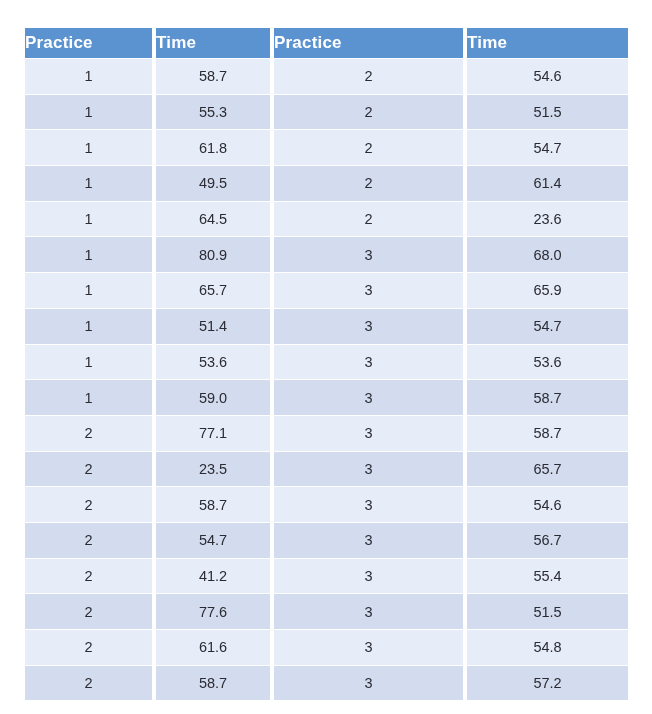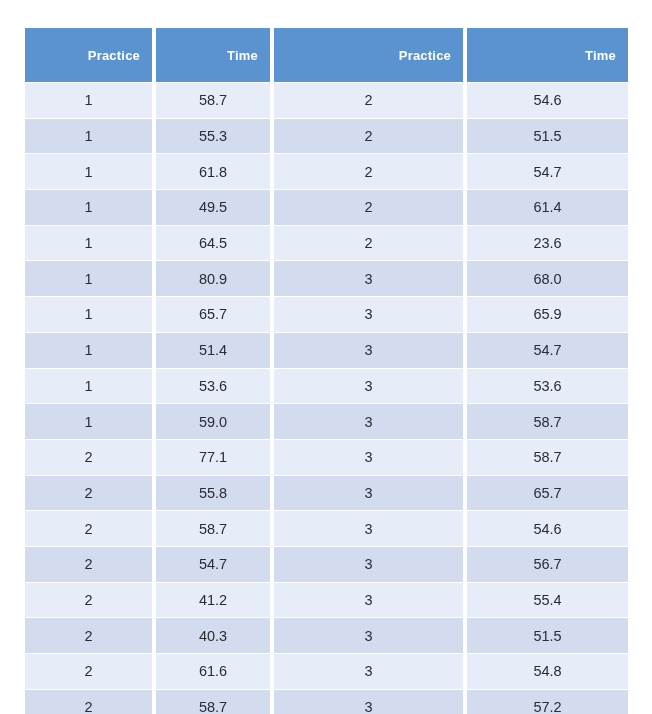--- a/index.html
+++ b/index.html
@@ -34,26 +34,26 @@
     margin: -1px -4px;
   }
   col.col-practice-1 { width: 127px; }
   col.col-time-1     { width: 114px; }
   col.col-practice-2 { width: 189px; }
   col.col-time-2     { width: 161px; }
 
   thead th {
     background: #5b92d0;
     color: #ffffff;
-    font-size: 13px;
+    font-size: 17px;
     font-weight: bold;
     letter-spacing: 0.2px;
     height: 30px;
-    padding: 12px;
-    text-align: right;
+    padding: 0;
+    text-align: left;
     vertical-align: middle;
     border: 0;
   }
   tbody td {
     height: 34.7px;
     padding: 0;
     text-align: center;
     vertical-align: middle;
     font-size: 14.5px;
     color: #2b2b33;
@@ -148,21 +148,21 @@
             <td>58.7</td>
           </tr>
           <tr class="row-light">
             <td>2</td>
             <td>77.1</td>
             <td>3</td>
             <td>58.7</td>
           </tr>
           <tr class="row-dark">
             <td>2</td>
-            <td>55.8</td>
+            <td>23.5</td>
             <td>3</td>
             <td>65.7</td>
           </tr>
           <tr class="row-light">
             <td>2</td>
             <td>58.7</td>
             <td>3</td>
             <td>54.6</td>
           </tr>
           <tr class="row-dark">
@@ -172,21 +172,21 @@
             <td>56.7</td>
           </tr>
           <tr class="row-light">
             <td>2</td>
             <td>41.2</td>
             <td>3</td>
             <td>55.4</td>
           </tr>
           <tr class="row-dark">
             <td>2</td>
-            <td>40.3</td>
+            <td>77.6</td>
             <td>3</td>
             <td>51.5</td>
           </tr>
           <tr class="row-light">
             <td>2</td>
             <td>61.6</td>
             <td>3</td>
             <td>54.8</td>
           </tr>
           <tr class="row-dark">

